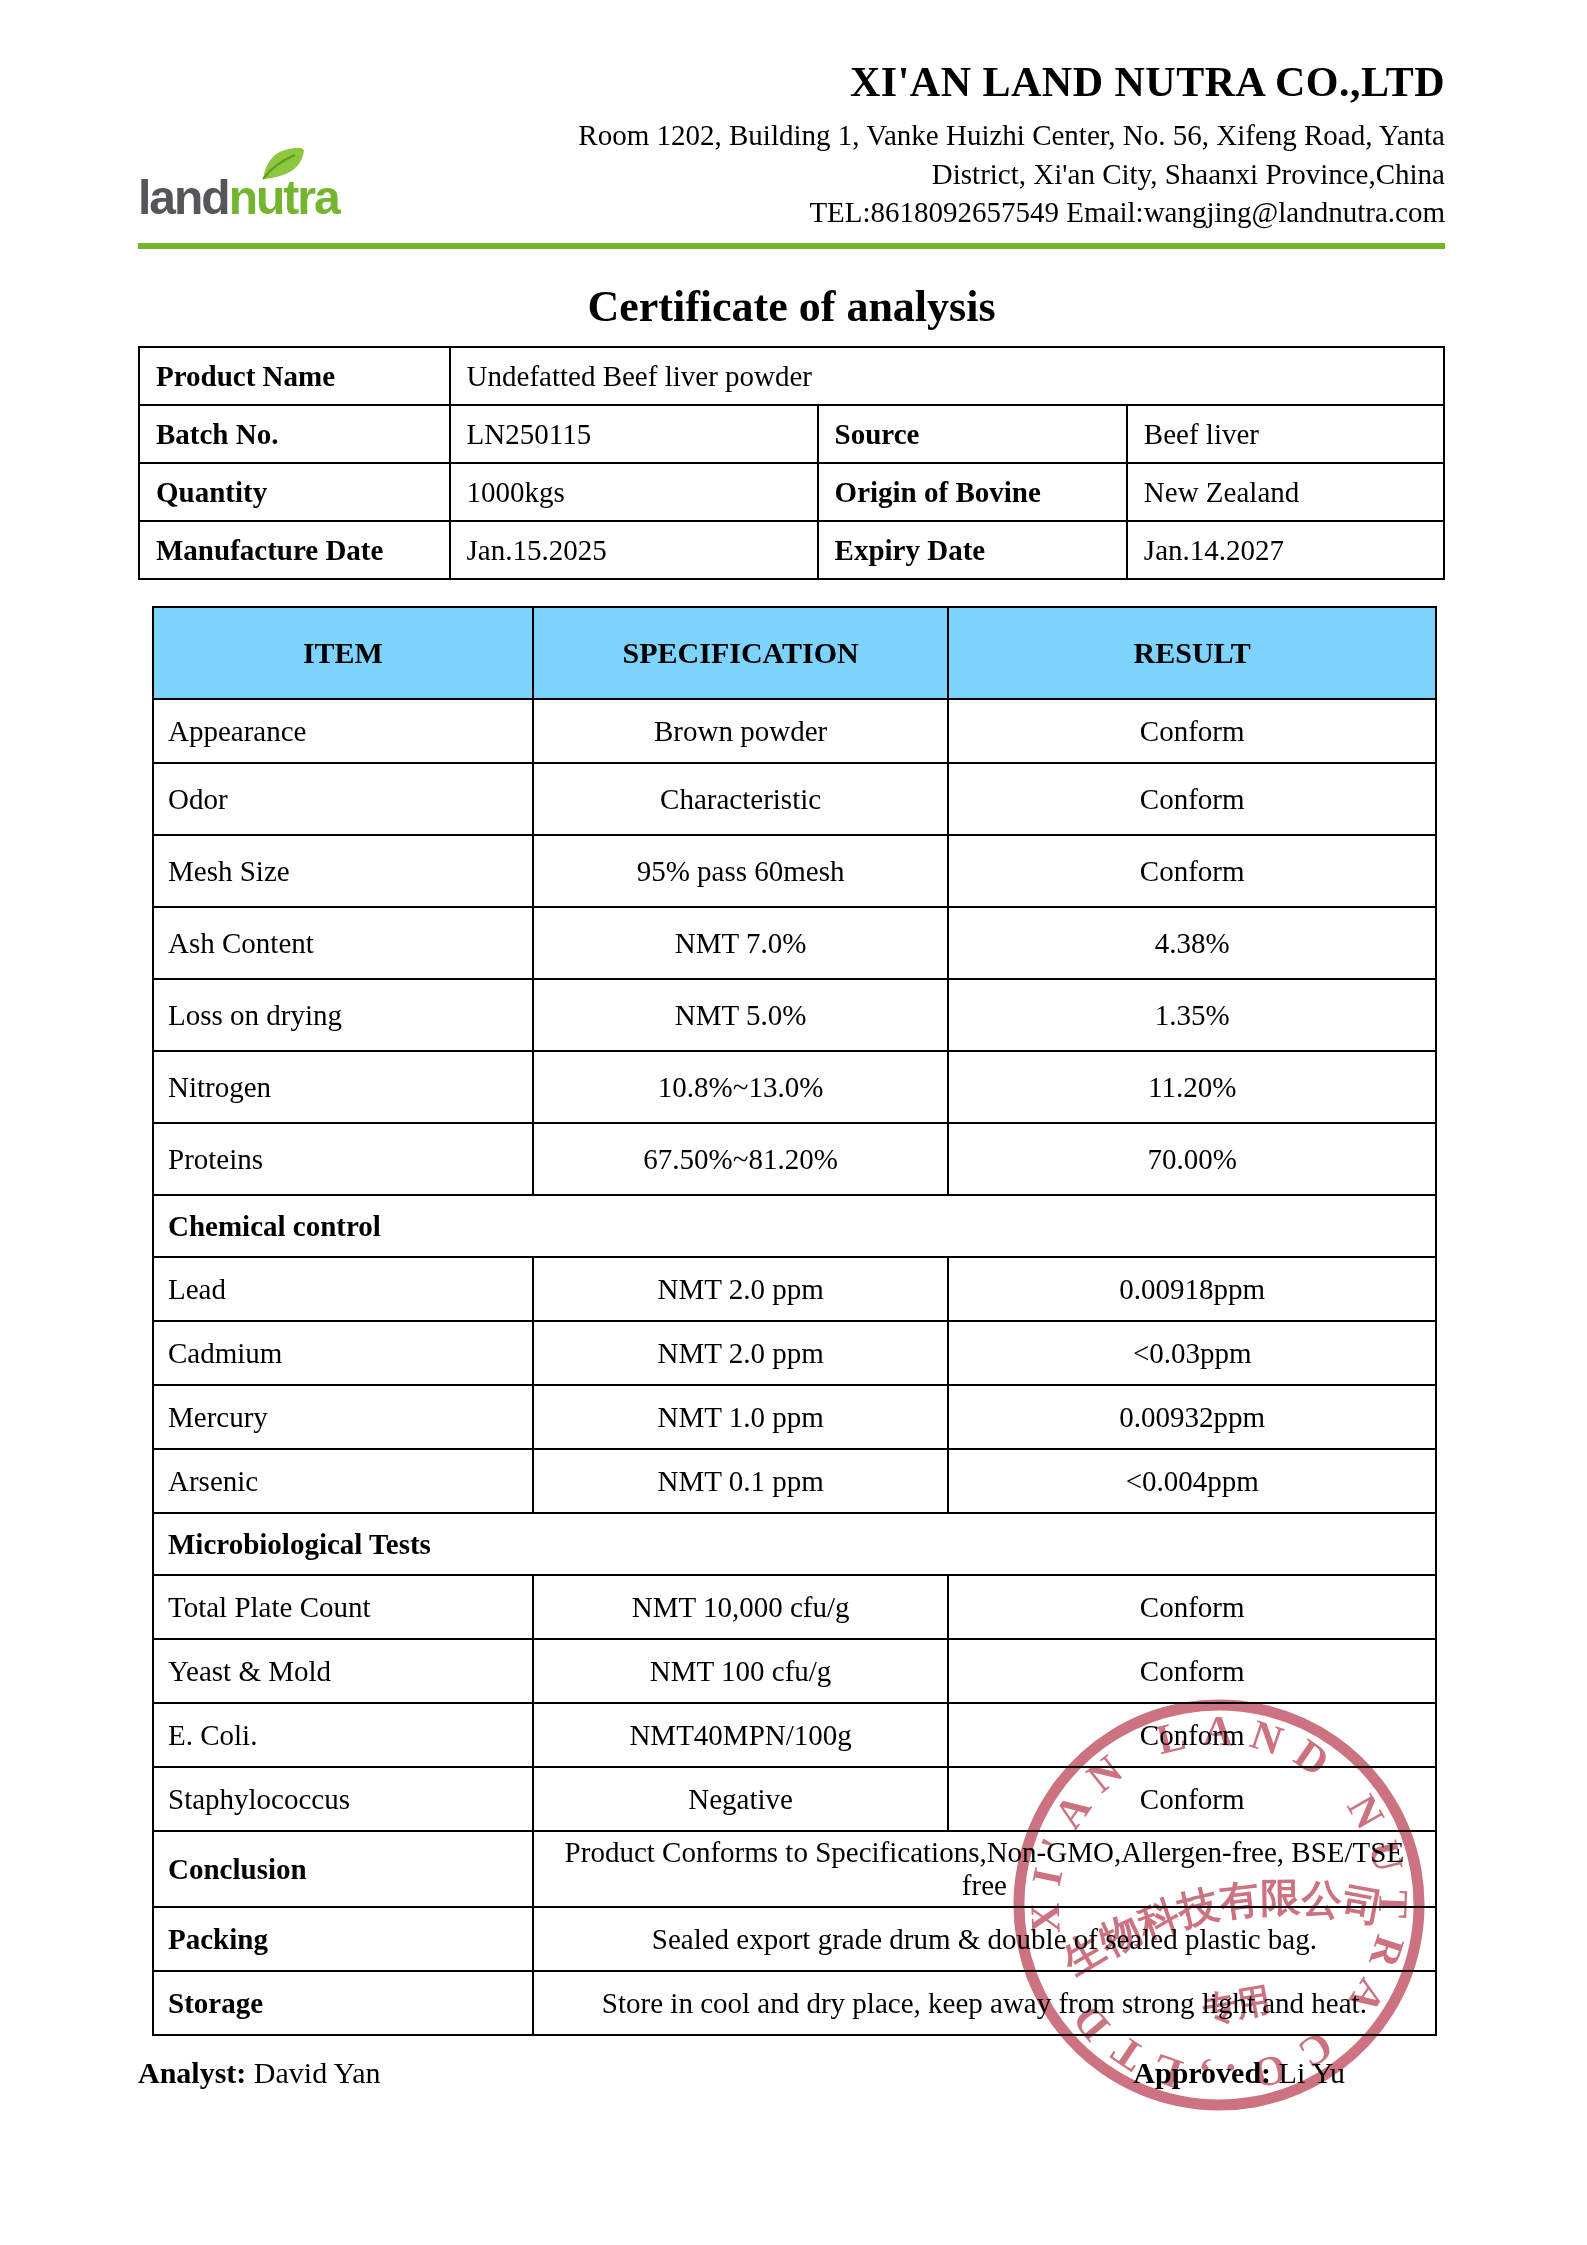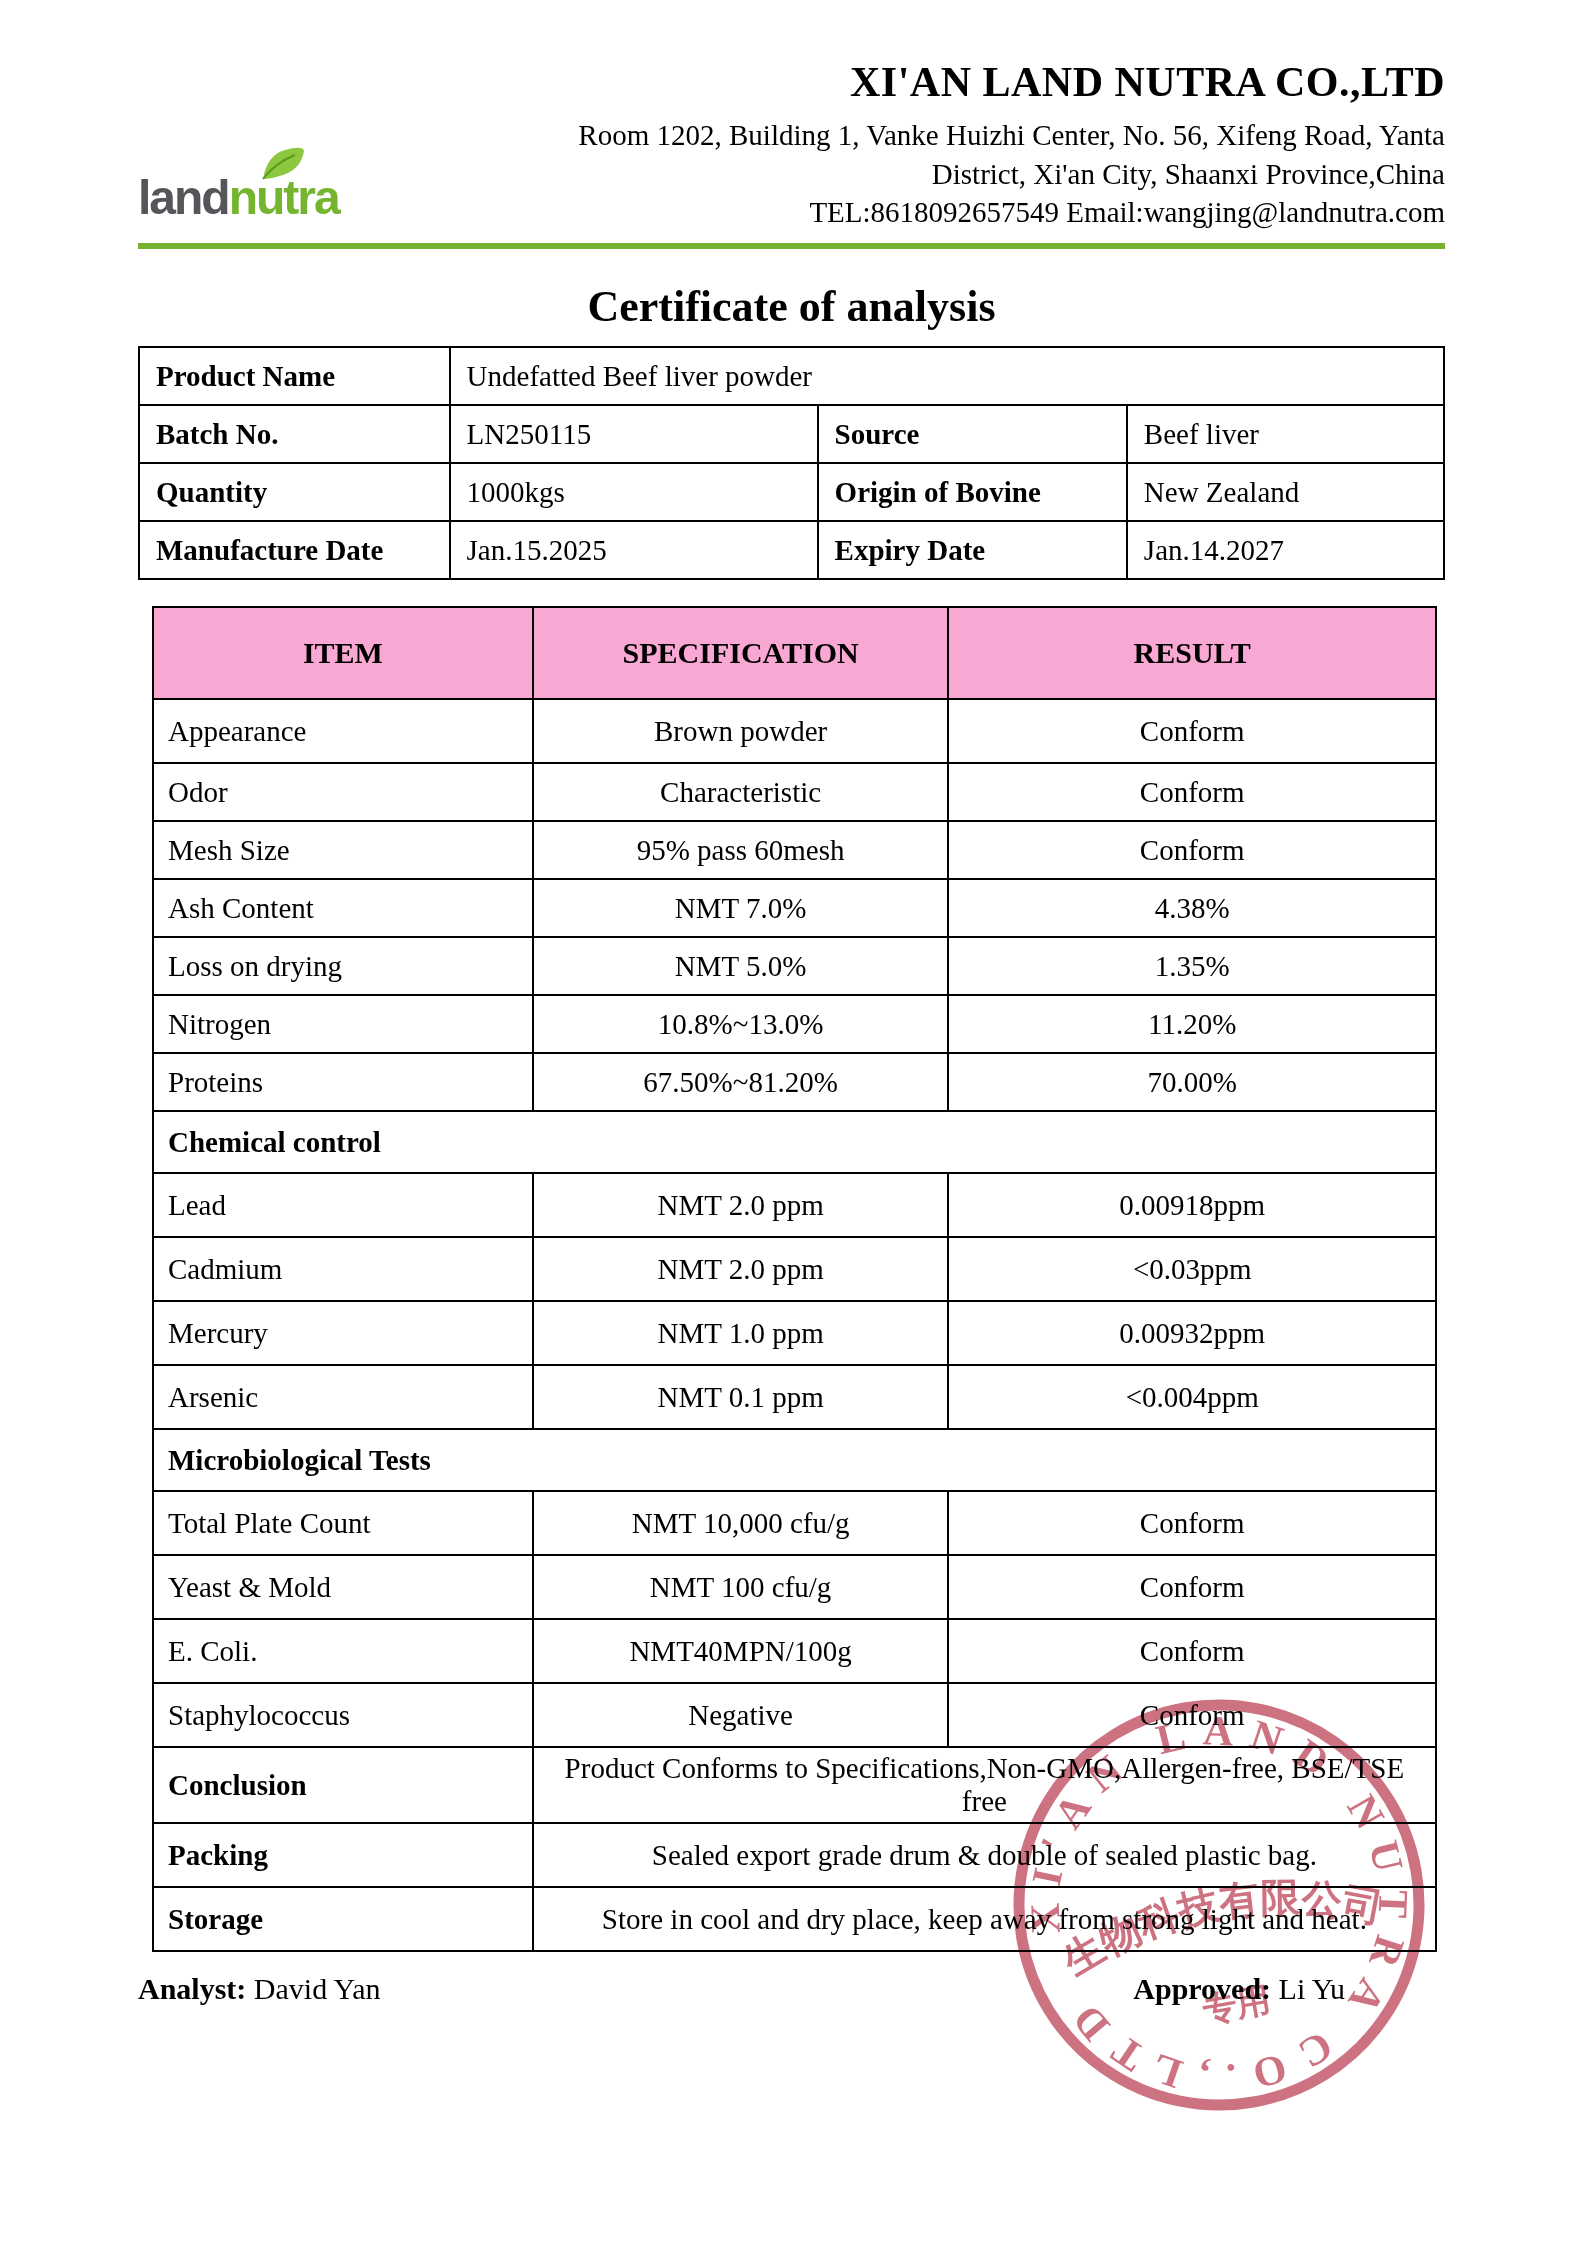--- a/index.html
+++ b/index.html
@@ -33,22 +33,22 @@
   .title { text-align:center; font-size:44px; font-weight:bold; margin:32px 0 14px 0; }
 
   
   table { border-collapse:collapse; width:100%; table-layout:fixed; }
   td,th { border:2px solid #000; font-size:29px; vertical-align:middle; box-sizing:border-box; }
 
   .info-table td { height:58px; padding:4px 16px; text-align:left; }
   .info-table .lbl { font-weight:bold; }
 
   .spec-table { width:calc(100% - 22px); margin:26px 8px 0 14px; }
-  .spec-table th { background:#f9a8d4; height:92px; font-size:30px; font-weight:bold; text-align:center; }
-  .spec-table td { height:58px; padding:4px 14px; }
+  .spec-table th { background:#7dd3fc; height:92px; font-size:30px; font-weight:bold; text-align:center; }
+  .spec-table td { height:72px; padding:4px 14px; }
   .spec-table td.item   { text-align:left; }
   .spec-table td.spec   { text-align:center;margin-left:34px; }
   .spec-table td.result { text-align:center; }
   .spec-table tr.tall td { height:64px; }
   .spec-table tr.section td { font-weight:bold; text-align:left; height:62px; }
   .spec-table tr.wide td { height:64px; }
   .spec-table td.wide-label { font-weight:bold; text-align:left; }
   .spec-table td.wide-text  { text-align:center; }
 
   

